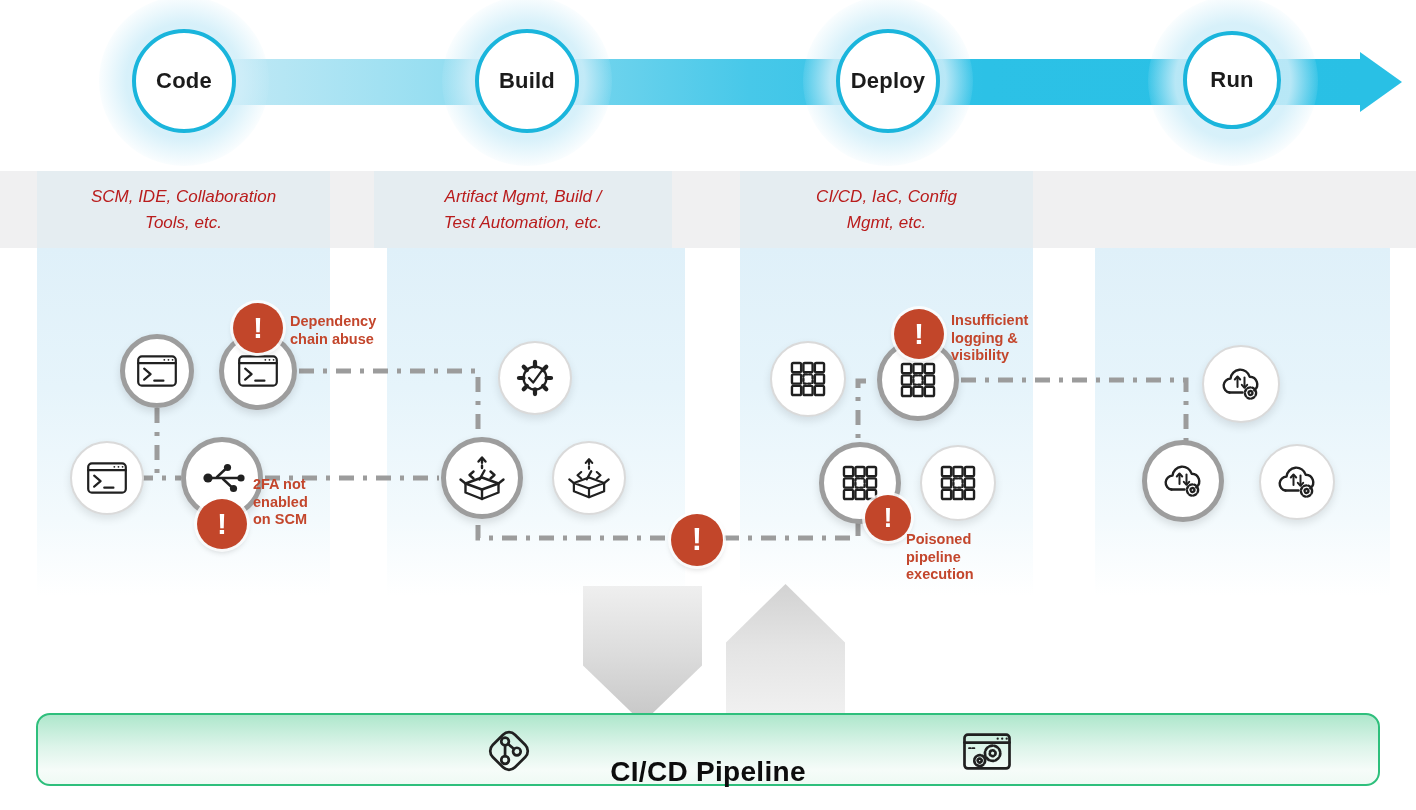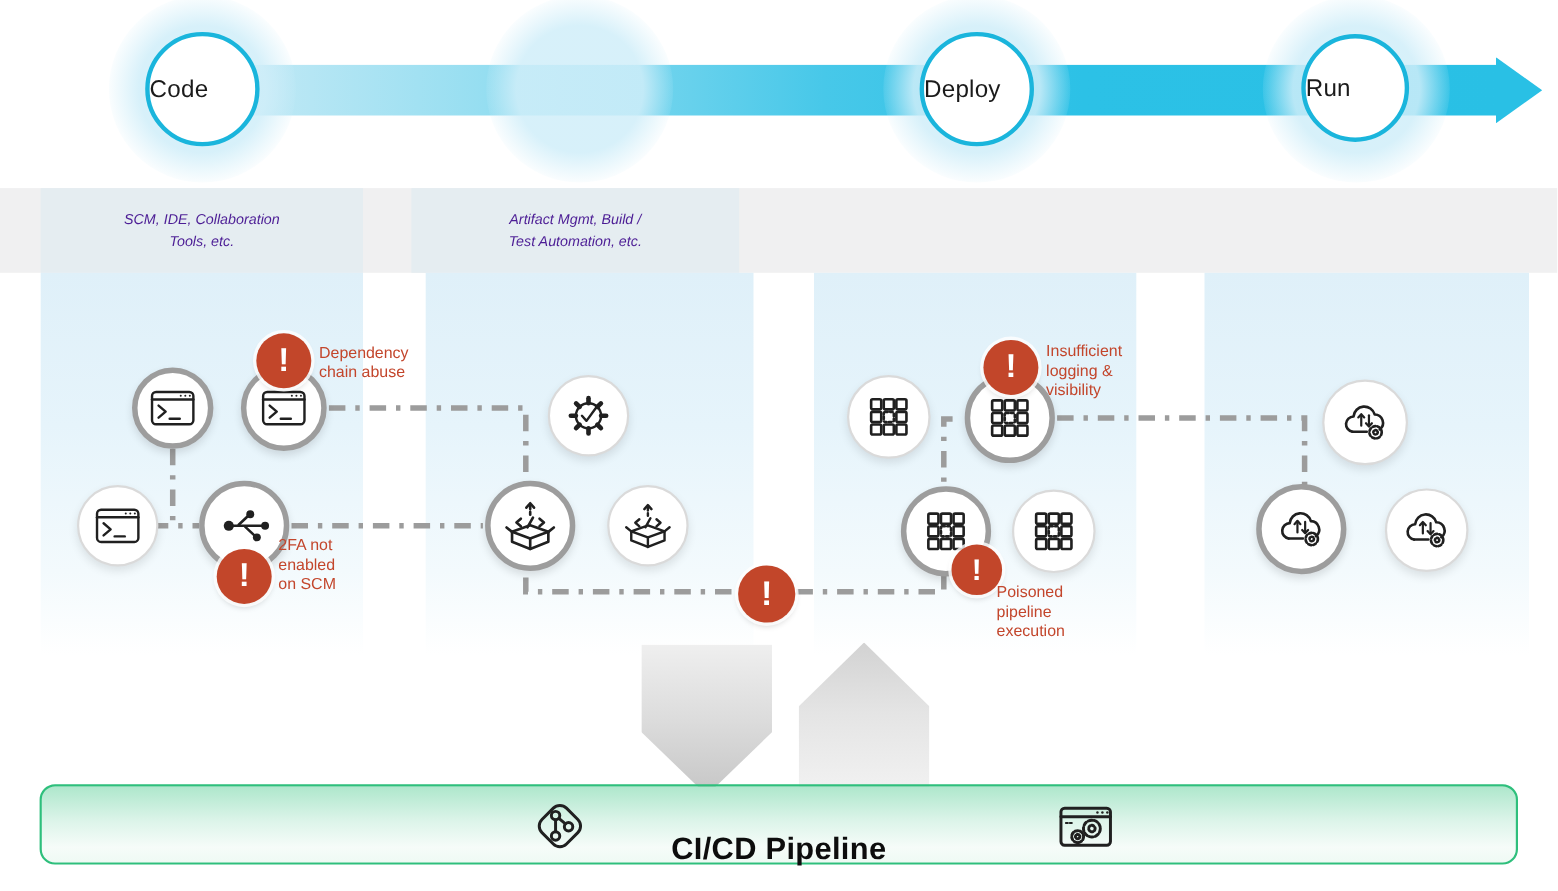--- a/index.html
+++ b/index.html
@@ -3,53 +3,53 @@
 <meta charset="utf-8">
 <style>
   html,body{margin:0;padding:0;background:#ffffff;}
   body{width:1416px;height:810px;font-family:"Liberation Sans",sans-serif;}
   #canvas{position:relative;width:1416px;height:810px;background:#ffffff;overflow:hidden;}
 
   
   .tools-strip{position:absolute;left:0;top:171px;width:1416px;height:77px;background:#f0f0f1;z-index:0;}
   .tools-panel{position:absolute;top:171px;height:77px;background:#e5edf1;z-index:1;
     display:flex;align-items:center;justify-content:center;text-align:center;
-    font-style:italic;font-size:13px;line-height:1.5;color:#4c1d95;white-space:pre-line;}
+    font-style:italic;font-size:17px;line-height:1.5;color:#b91c1c;white-space:pre-line;}
   .col-panel{position:absolute;top:248px;height:348px;z-index:1;
     background:linear-gradient(180deg,#dff0f9 0%,#e6f4fb 40%,#f3fafd 78%,#ffffff 100%);}
 
   
   .pipeline-band{position:absolute;left:184px;top:59px;width:1178px;height:46px;z-index:2;
     background:linear-gradient(90deg,#c9ebf6 0%,#8edcf0 25%,#47c8e9 48%,#2cc1e6 68%,#29c0e5 100%);}
   .pipeline-head{position:absolute;left:1360px;top:52px;width:42px;height:60px;background:#29c0e5;z-index:2;
     clip-path:polygon(0 0,100% 50%,0 100%);}
   .stage-halo{position:absolute;width:170px;height:170px;border-radius:50%;z-index:2;
     background:radial-gradient(circle,rgba(208,238,249,0.85) 48%,rgba(208,238,249,0.45) 60%,rgba(208,238,249,0) 74%);}
   .stage-circle{position:absolute;width:104px;height:104px;border-radius:50%;background:#ffffff;
     border:4.5px solid #1ab5dc;box-sizing:border-box;z-index:3;
-    display:flex;align-items:center;
-    font-size:22px;font-weight:400;color:#1b1b1b;letter-spacing:0.2px;}
+    display:flex;align-items:center;justify-content:center;
+    font-size:22px;font-weight:700;color:#1b1b1b;letter-spacing:0.2px;}
 
   
   #connectors{position:absolute;left:0;top:0;z-index:3;}
 
   
   .node{position:absolute;border-radius:50%;background:#ffffff;box-sizing:border-box;z-index:4;
     display:flex;align-items:center;justify-content:center;}
   .node.strong{border:5px solid #9d9d9d;box-shadow:0 4px 8px rgba(0,0,0,0.12);}
   .node.soft{border:2px solid #dadada;box-shadow:0 4px 9px rgba(0,0,0,0.10);}
   .icon{width:48px;height:48px;color:#202020;stroke:#202020;fill:none;stroke-width:2.4;
     stroke-linecap:round;stroke-linejoin:round;}
   .icon.small{width:44px;height:44px;}
 
   
   .badge{position:absolute;border-radius:50%;background:#c2462a;color:#ffffff;z-index:6;
     display:flex;align-items:center;justify-content:center;font-weight:800;
     box-shadow:0 0 0 3px rgba(255,255,255,0.8),0 3px 6px rgba(0,0,0,0.18);}
-  .threat-label{position:absolute;color:#c3462c;font-weight:400;font-size:14.5px;line-height:1.22;
+  .threat-label{position:absolute;color:#c3462c;font-weight:700;font-size:14.5px;line-height:1.22;
     white-space:pre-line;z-index:6;}
 
   
   .flow-arrow-down{position:absolute;left:583px;top:586px;width:119px;height:137px;z-index:2;
     background:linear-gradient(180deg,#efefef 0%,#dcdcdc 50%,#c6c6c6 100%);
     clip-path:polygon(0 0,100% 0,100% 58%,50% 100%,0 58%);}
   .flow-arrow-up{position:absolute;left:726px;top:584px;width:119px;height:139px;z-index:2;
     background:linear-gradient(180deg,#d2d2d2 0%,#e4e4e4 45%,#f2f2f2 100%);
     clip-path:polygon(50% 0,100% 42%,100% 100%,0 100%,0 42%);}
 
@@ -159,36 +159,41 @@
   </defs>
 </svg>
 
 <div id="canvas">
 
   <div class="tools-strip"></div>
   <div class="tools-panel" style="left:37px;width:293px;">SCM, IDE, Collaboration
 Tools, etc.</div>
   <div class="tools-panel" style="left:374px;width:298px;">Artifact Mgmt, Build /
 Test Automation, etc.</div>
+  <div class="tools-panel" style="left:740px;width:293px;">CI/CD, IaC, Config
+Mgmt, etc.</div>
 
   <div class="col-panel" style="left:37px;width:293px;"></div>
   <div class="col-panel" style="left:387px;width:298px;"></div>
   <div class="col-panel" style="left:740px;width:293px;"></div>
   <div class="col-panel" style="left:1095px;width:295px;"></div>
 
   <div class="pipeline-band"></div>
   <div class="pipeline-head"></div>
 
   <div class="stage-halo" style="left:99px;top:-4px;"></div>
   <div class="stage-halo" style="left:442px;top:-4px;"></div>
   <div class="stage-halo" style="left:803px;top:-4px;"></div>
   <div class="stage-halo" style="left:1148px;top:-4px;"></div>
 
   <div class="stage-circle" style="left:132px;top:29px;">
       <span>Code</span>
+    </div>
+  <div class="stage-circle" style="left:475px;top:29px;">
+      <span>Build</span>
     </div>
   <div class="stage-circle" style="left:1183px;top:31px;width:98px;height:98px;">
       <span>Run</span>
     </div>
   <div class="stage-circle" style="left:836px;top:29px;">
       <span>Deploy</span>
     </div>
 
   <svg id="connectors" width="1416" height="810">
     <g stroke="#9c9c9c" stroke-width="5" fill="none" stroke-dasharray="15 9 4 9">
@@ -286,21 +291,21 @@
     </div>
   <div class="badge" style="left:894px;top:309px;width:50px;height:50px;font-size:30px;">
       <span>!</span>
     </div>
   <div class="badge" style="left:865px;top:495px;width:46px;height:46px;font-size:27px;">
       <span>!</span>
     </div>
 
   <div class="threat-label" style="left:290px;top:313px;">Dependency
 chain abuse</div>
-  <div class="threat-label" style="left:253px;top:488px;">2FA not
+  <div class="threat-label" style="left:253px;top:476px;">2FA not
 enabled
 on SCM</div>
   <div class="threat-label" style="left:951px;top:312px;">Insufficient
 logging &amp;
 visibility</div>
   <div class="threat-label" style="left:906px;top:531px;">Poisoned
 pipeline
 execution</div>
 
   <div class="flow-arrow-down"></div>

